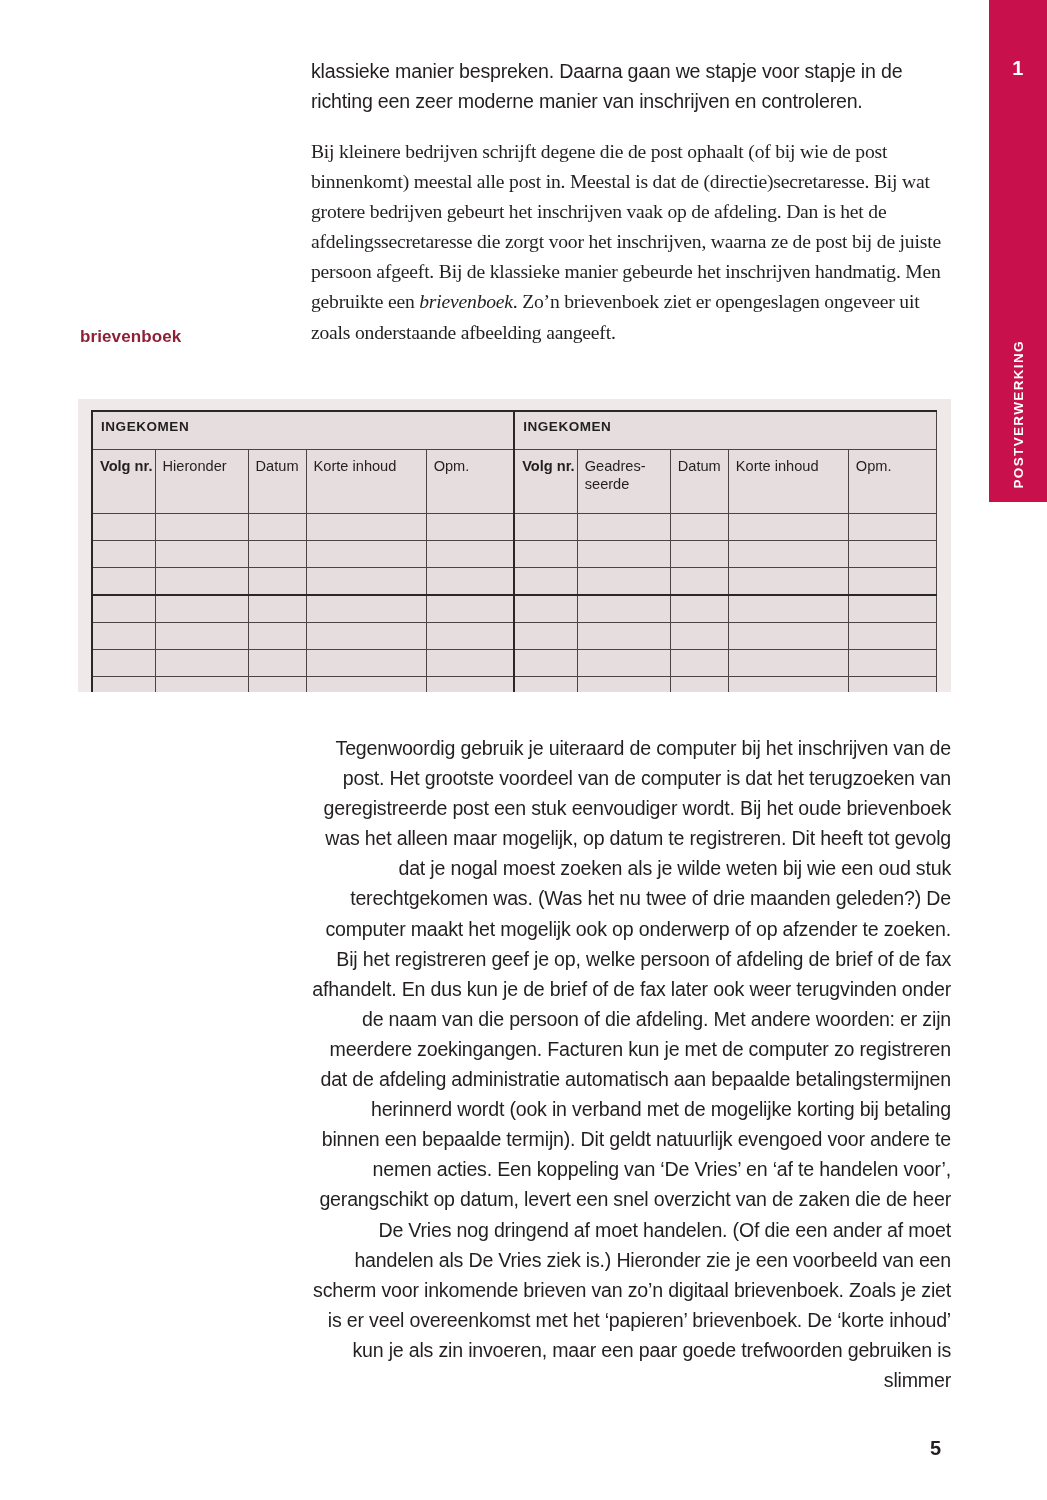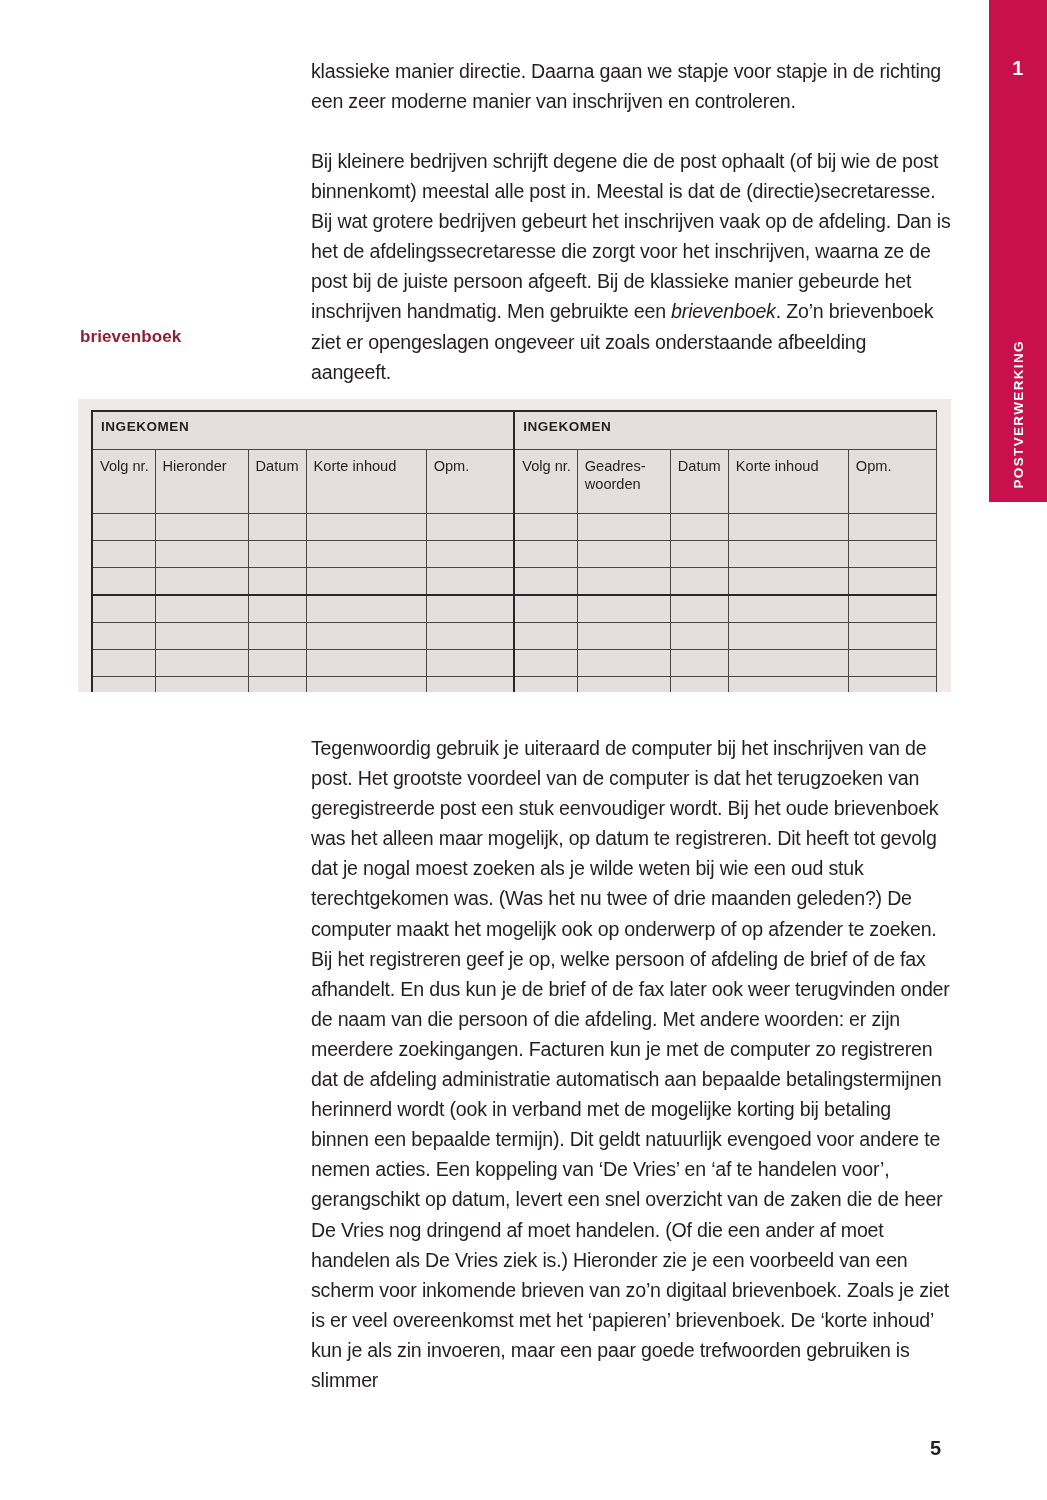--- a/index.html
+++ b/index.html
@@ -67,22 +67,22 @@
   .para {
     font-size: 19.6px;
     line-height: 30.1px;
     margin: 0;
     color: #231f20;
     letter-spacing: -0.01em;
   }
   .para em { font-style: italic; }
 
   #para-intro { position: absolute; top: 56px;  left: 0; width: 640px; }
-  #para-two   { position: absolute; top: 146px; left: 0; width: 640px; }
-  #para-three { position: absolute; top: 733px; left: 0; width: 640px; }
+  #para-two   { position: absolute; top: 137px; left: 0; width: 640px; font-family: Liberation Serif, serif; }
+  #para-three { position: absolute; top: 733px; left: 0; width: 640px; text-align: right; }
 
   
   #margin-note {
     position: absolute;
     left: 80px;
     top: 327px;
     font-size: 17px;
     font-weight: bold;
     color: #8e2036;
     letter-spacing: 0.1px;
@@ -108,20 +108,21 @@
     background: #e6dede;
   }
   #brievenboek-table td {
     border: 1px solid #4a4446;
     padding: 0;
     vertical-align: top;
     background: #e6dede;
   }
   #brievenboek-table td.sec {
     border-left: 2px solid #2b2629;
+    font-weight: bold;
   }
   #brievenboek-table tr.section-row td {
     height: 30px;
     font-size: 13.5px;
     font-weight: bold;
     letter-spacing: 0.55px;
     padding: 7px 16px 0 8px;
     border-top: 2px solid #2b2629;
   }
   #brievenboek-table tr.column-row td {
@@ -150,21 +151,21 @@
   <div id="chapter-number">1</div>
   <div id="chapter-title-wrap">
     <div id="chapter-title">POSTVERWERKING</div>
   </div>
 </div>
 
 <div id="margin-note">brievenboek</div>
 
 <div id="content">
 
-  <p class="para" id="para-intro">klassieke manier directie. Daarna gaan we stapje voor stapje in de richting een zeer moderne manier van inschrijven en controleren.</p>
+  <p class="para" id="para-intro">klassieke manier bespreken. Daarna gaan we stapje voor stapje in de richting een zeer moderne manier van inschrijven en controleren.</p>
 
   <p class="para" id="para-two"><span>Bij kleinere bedrijven schrijft degene die de post ophaalt (of bij wie de post binnenkomt) meestal alle post in. Meestal is dat de (directie)secretaresse. Bij wat grotere bedrijven gebeurt het inschrijven vaak op de afdeling. Dan is het de afdelingssecretaresse die zorgt voor het inschrijven, waarna ze de post bij de juiste persoon afgeeft. Bij de klassieke manier gebeurde het inschrijven handmatig. Men gebruikte een </span><em>brievenboek</em><span>. Zo’n brievenboek ziet er opengeslagen ongeveer uit zoals onderstaande afbeelding aangeeft.</span></p>
 
   <p class="para" id="para-three">Tegenwoordig gebruik je uiteraard de computer bij het inschrijven van de post. Het grootste voordeel van de computer is dat het terugzoeken van geregistreerde post een stuk eenvoudiger wordt. Bij het oude brievenboek was het alleen maar mogelijk, op datum te registreren. Dit heeft tot gevolg dat je nogal moest zoeken als je wilde weten bij wie een oud stuk terechtgekomen was. (Was het nu twee of drie maanden geleden?) De computer maakt het mogelijk ook op onderwerp of op afzender te zoeken. Bij het registreren geef je op, welke persoon of afdeling de brief of de fax afhandelt. En dus kun je de brief of de fax later ook weer terugvinden onder de naam van die persoon of die afdeling. Met andere woorden: er zijn meerdere zoekingangen. Facturen kun je met de computer zo registreren dat de afdeling administratie automatisch aan bepaalde betalingstermijnen herinnerd wordt (ook in verband met de mogelijke korting bij betaling binnen een bepaalde termijn). Dit geldt natuurlijk evengoed voor andere te nemen acties. Een koppeling van ‘De Vries’ en ‘af te handelen voor’, gerangschikt op datum, levert een snel overzicht van de zaken die de heer De Vries nog dringend af moet handelen. (Of die een ander af moet handelen als De Vries ziek is.)
 Hieronder zie je een voorbeeld van een scherm voor inkomende brieven van zo’n digitaal brievenboek. Zoals je ziet is er veel overeenkomst met het ‘papieren’ brievenboek. De ‘korte inhoud’ kun je als zin invoeren, maar een paar goede trefwoorden gebruiken is slimmer</p>
 </div>
 
 <div id="figure-brievenboek">
   <table id="brievenboek-table">
     <colgroup>
@@ -185,21 +186,21 @@
         <td colspan="5" class="sec">INGEKOMEN</td>
       </tr>
       <tr class="column-row">
         <td class="sec">Volg nr.</td>
         <td>Hieronder</td>
         <td>Datum</td>
         <td>Korte inhoud</td>
         <td>Opm.</td>
         <td class="sec">Volg nr.</td>
         <td style="white-space:pre-line">Geadres-
-woorden</td>
+seerde</td>
         <td>Datum</td>
         <td>Korte inhoud</td>
         <td>Opm.</td>
       </tr>
     </tbody>
     <tbody id="blank-rows">
         <tr class="blank-row">
           <td class="sec"></td>
           <td></td>
           <td></td>

